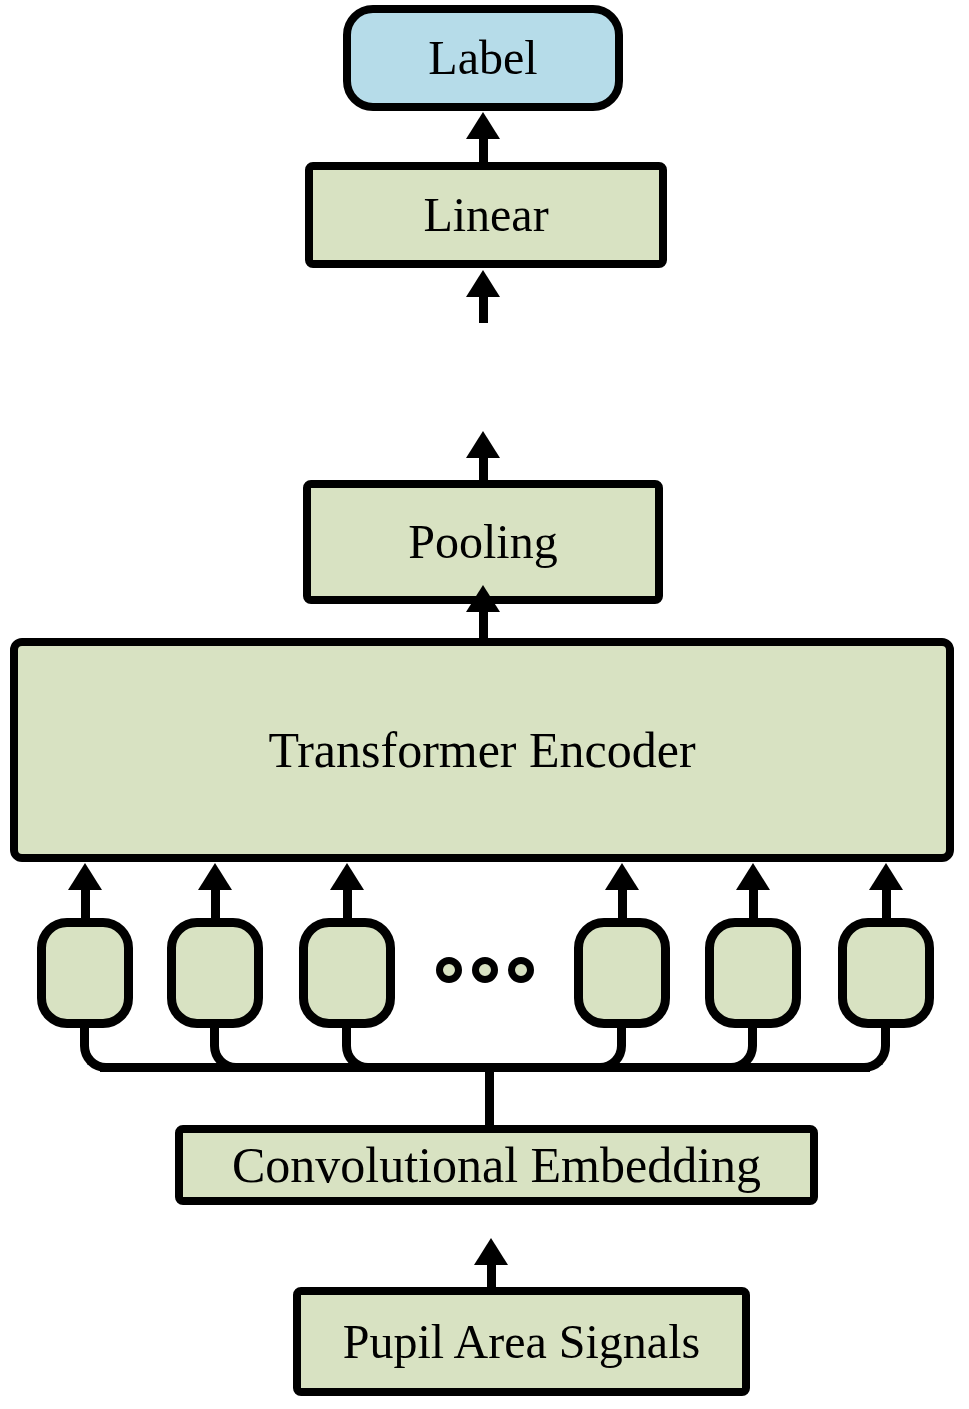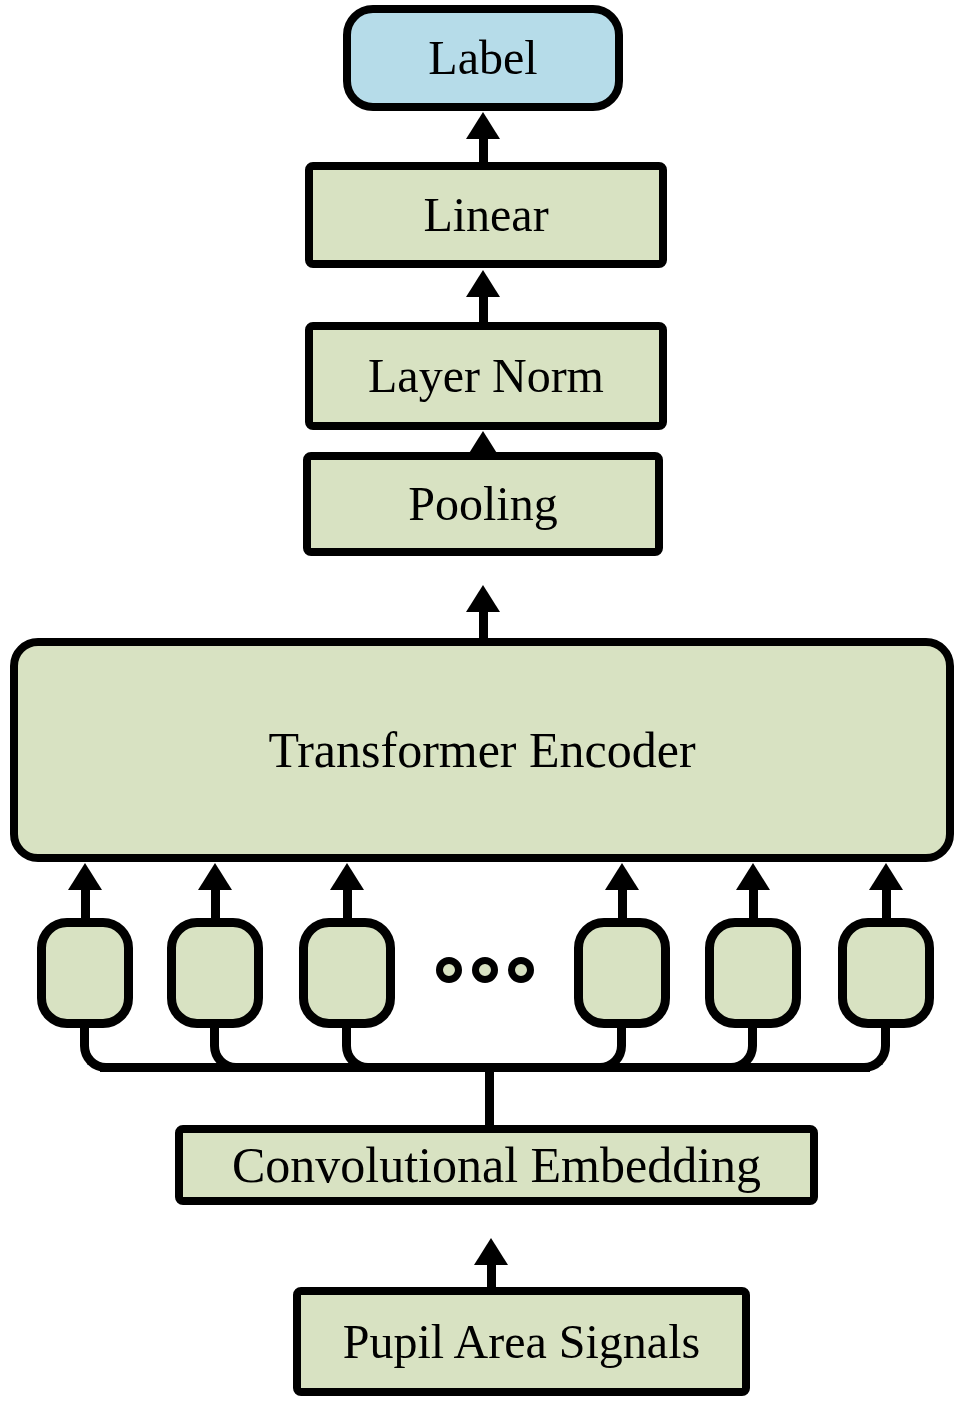--- a/index.html
+++ b/index.html
@@ -34,22 +34,22 @@
     line-height: 1;
   }
   .node.blue {
     background: var(--blue);
     font-weight: normal;
     border-radius: 30px;
   }
   #label-box        { left: 343px; top: 5px;    width: 280px; height: 106px; }
   #linear-box       { left: 305px; top: 162px;  width: 362px; height: 106px; }
   #layernorm-box    { left: 305px; top: 322px;  width: 362px; height: 108px; }
-  #pooling-box      { left: 303px; top: 452px;  width: 360px; height: 104px; }
-  #transformer-box  { left: 10px;  top: 638px;  width: 944px; height: 224px; border-radius: 28px; font-size: 50px; }
+  #pooling-box      { left: 303px; top: 480px;  width: 360px; height: 124px; }
+  #transformer-box  { left: 10px;  top: 638px;  width: 944px; height: 224px; border-radius: 12px; font-size: 50px; }
   #conv-box         { left: 175px; top: 1125px; width: 643px; height: 80px; font-size: 50px; }
   #pupil-box        { left: 263px; top: 1287px; width: 457px; height: 109px; margin-left: 30px; }
 
   .token {
     position: absolute;
     top: 918px;
     width: 96px;
     height: 110px;
     background: var(--green);
     border: 9px solid var(--stroke);
@@ -133,23 +133,20 @@
 
   <div class="node" id="linear-box">
     <span>Linear</span>
   </div>
 
   <div class="arrow" style="left:466px; top:270px; height:53px;">
     <div class="head"></div>
     <div class="shaft"></div>
   </div>
 
-  <div class="node" id="layernorm-box">
-    <span>Layer Norm</span>
-  </div>
 
   <div class="arrow" style="left:466px; top:431px; height:50px;">
     <div class="head"></div>
     <div class="shaft"></div>
   </div>
 
   <div class="node" id="pooling-box">
     <span>Pooling</span>
   </div>
 

